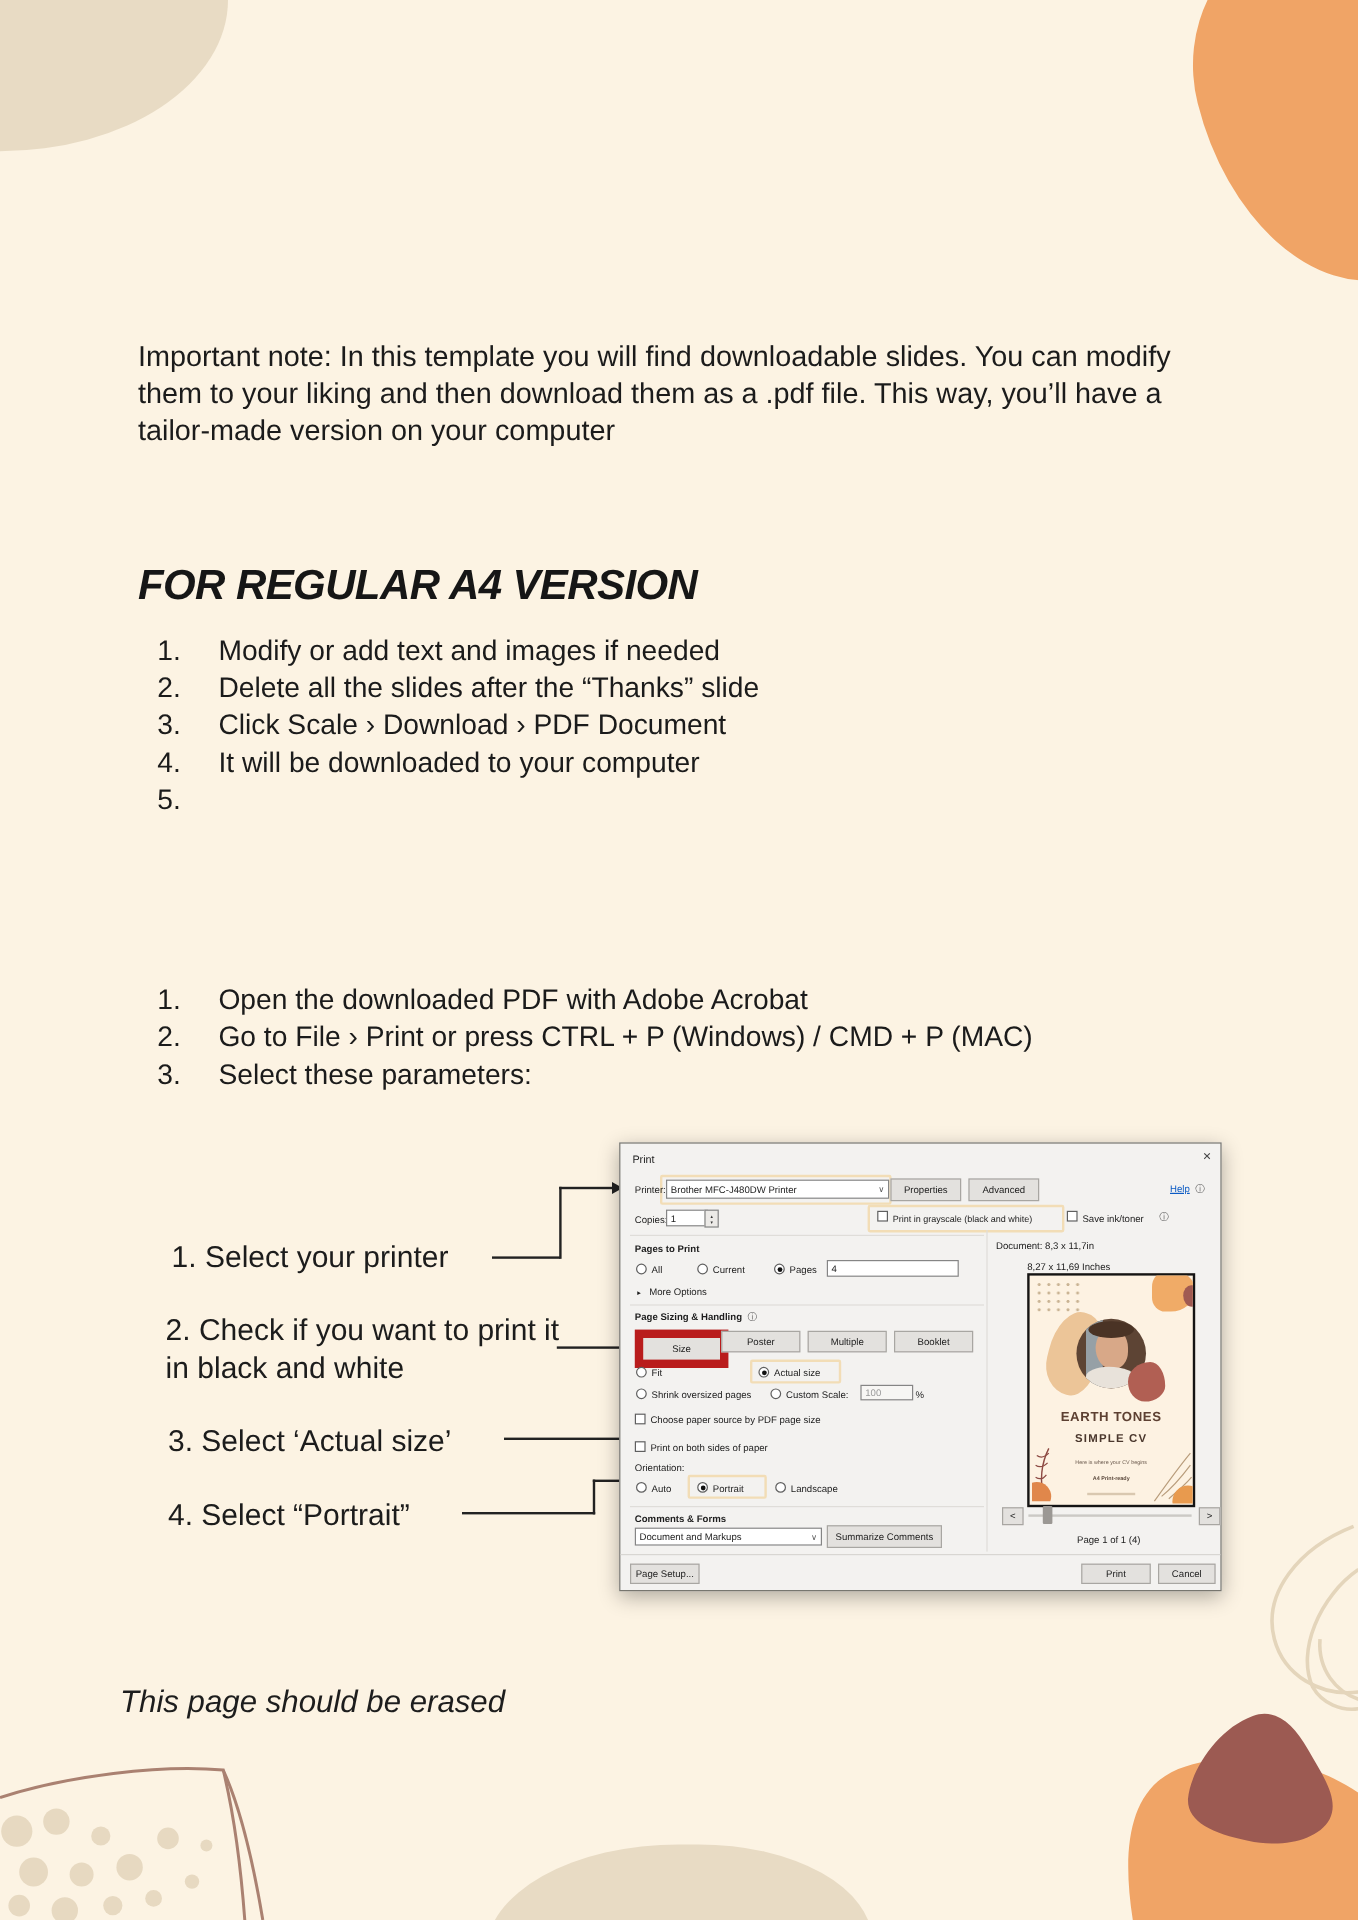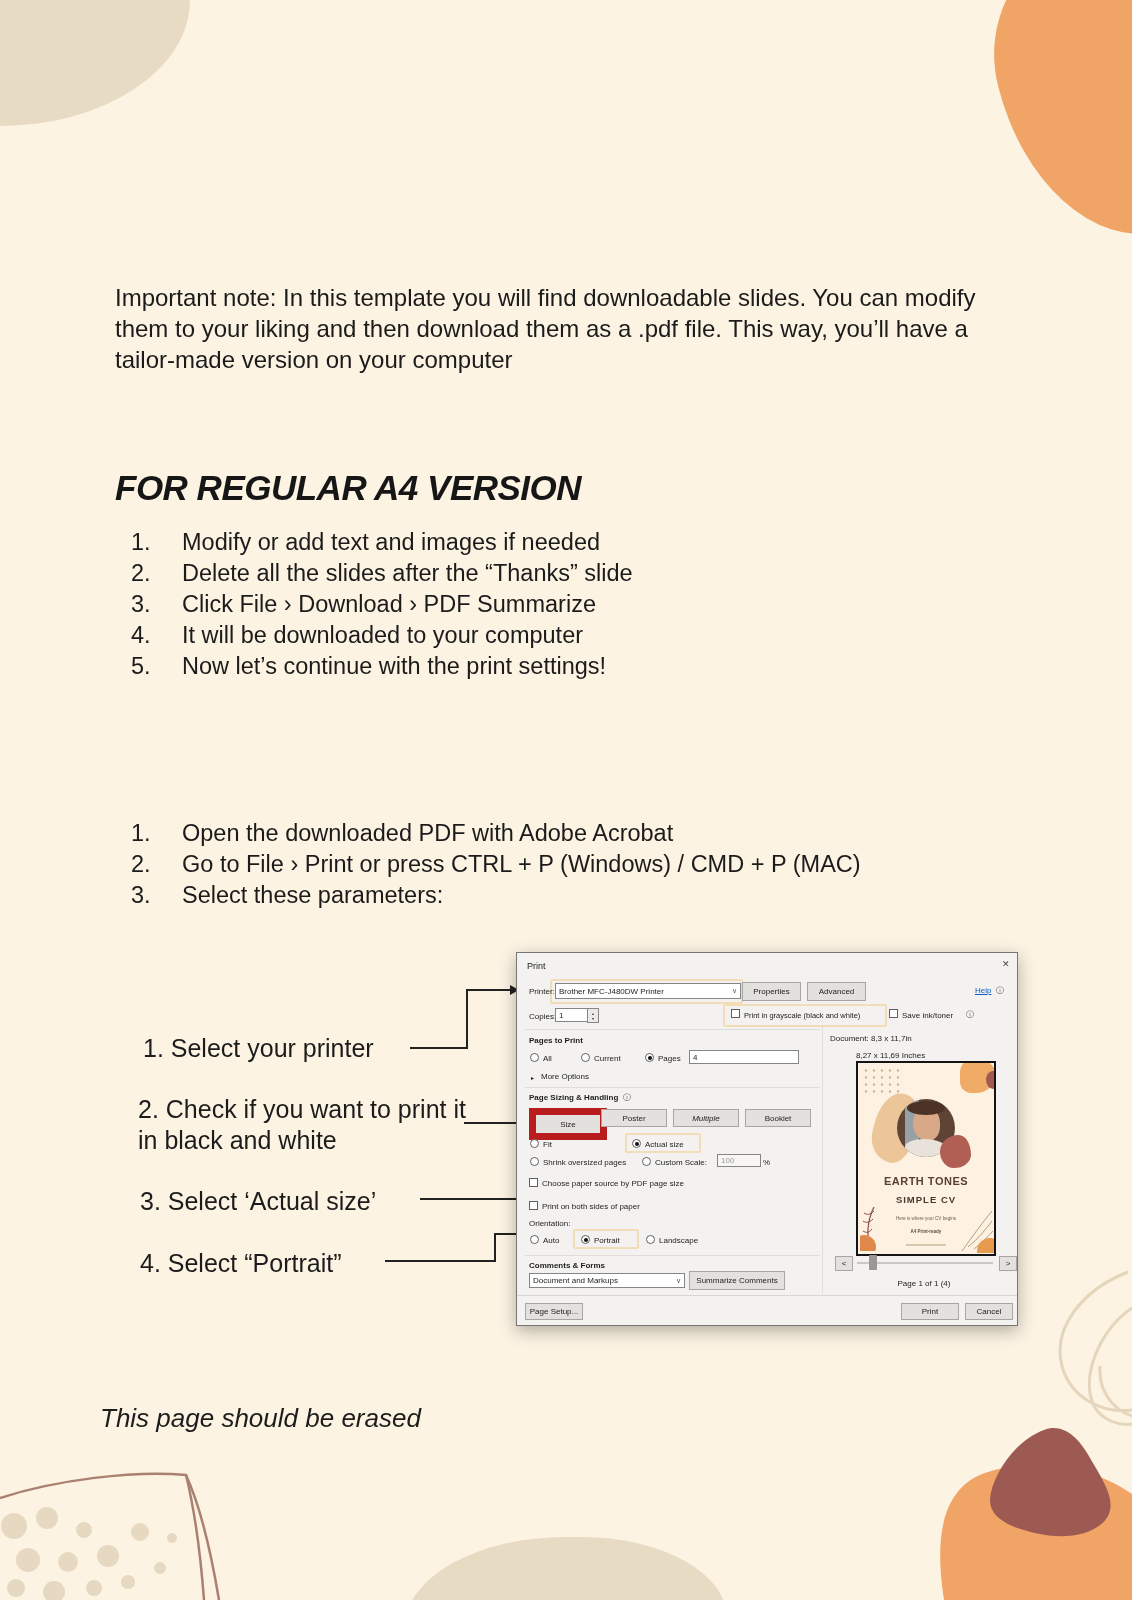--- a/index.html
+++ b/index.html
@@ -94,29 +94,28 @@
     <div class="step">
         <span class="n">1.</span>
         <span>Modify or add text and images if needed</span>
       </div>
     <div class="step">
         <span class="n">2.</span>
         <span>Delete all the slides after the “Thanks” slide</span>
       </div>
     <div class="step">
         <span class="n">3.</span>
-        <span>Click File › Download › PDF Summarize</span>
+        <span>Click Scale › Download › PDF Document</span>
       </div>
     <div class="step">
         <span class="n">4.</span>
         <span>It will be downloaded to your computer</span>
       </div>
     <div class="step">
         <span class="n">5.</span>
-        <span>Now let’s continue with the print settings!</span>
       </div>
   </div>
 
   <div class="steps" style="top:818px;">
     <div class="step">
         <span class="n">1.</span>
         <span>Open the downloaded PDF with Adobe Acrobat</span>
       </div>
     <div class="step">
         <span class="n">2.</span>
@@ -193,21 +192,21 @@
     <div class="dinp" style="left:172px;top:97px;width:102px;height:12px;">4</div>
     <span class="dl" style="left:14px;top:120px;font-size:6px;">▸</span>
     <div class="dl" style="left:24px;top:119px;">More Options</div>
 
     <div class="hr" style="left:8px;top:134px;width:295px;"></div>
 
     <div class="dl db" style="left:12px;top:140px;">Page Sizing &amp; Handling</div>
     <span class="dl info" style="left:106px;top:140px;">ⓘ</span>
     <div class="dbtn" style="left:12px;top:155px;width:64px;height:18px;border:7px solid #b91c1c;">Size</div>
     <div class="dbtn" style="left:84px;top:156px;width:64px;height:16px;">Poster</div>
-    <div class="dbtn" style="left:156px;top:156px;width:64px;height:16px;font-style:italic;">Multiple</div>
+    <div class="dbtn" style="left:156px;top:156px;width:64px;height:16px;">Multiple</div>
     <div class="dbtn" style="left:228px;top:156px;width:64px;height:16px;">Booklet</div>
 
     <div class="rd" style="left:13px;top:186px;"></div>
     <div class="dl" style="left:26px;top:187px;">Fit</div>
     <div class="hl" style="left:108px;top:180px;width:72px;height:16px;"></div>
     <div class="rd on" style="left:115px;top:186px;"></div>
     <div class="dl" style="left:128px;top:187px;">Actual size</div>
 
     <div class="rd" style="left:13px;top:204px;"></div>
     <div class="dl" style="left:26px;top:205px;">Shrink oversized pages</div>

